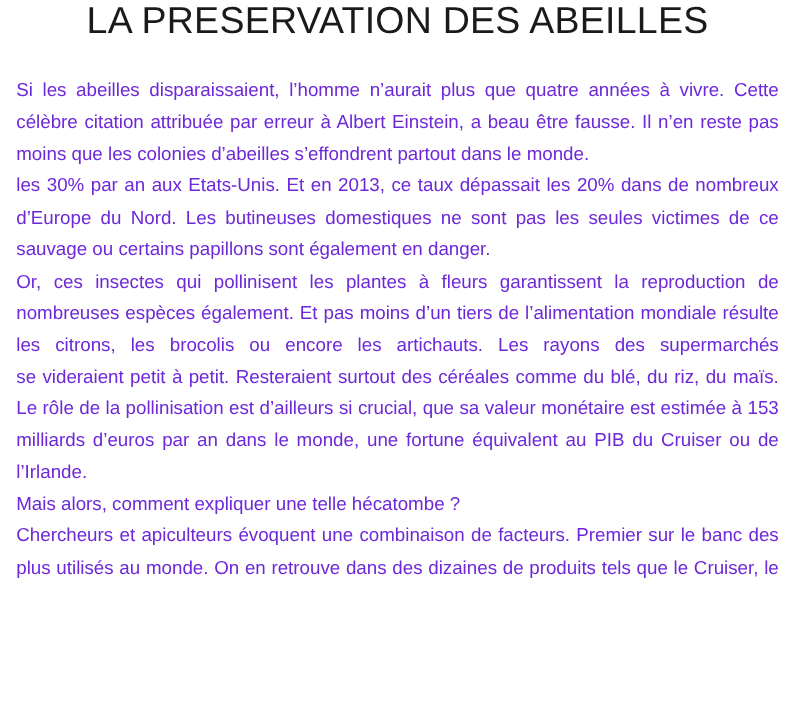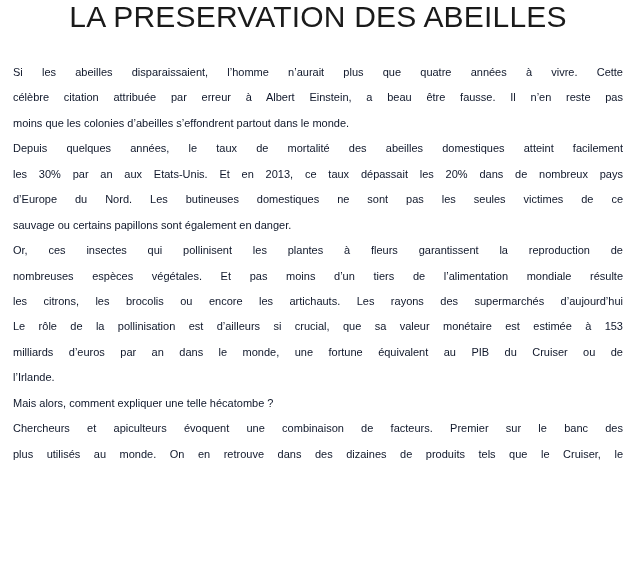--- a/index.html
+++ b/index.html
@@ -23,22 +23,22 @@
     line-height: 33px;
     font-weight: 400;
     letter-spacing: 0.2px;
     color: #1a1a1a;
   }
   .body-text {
     position: absolute;
     left: 13px;
     top: 60px;
     width: 610px;
-    color: #0f172a;
-    font-size: 11px;
+    color: #6d28d9;
+    font-size: 15px;
   }
   .line {
     height: 25.45px;
     line-height: 25.45px;
     overflow: hidden;
     text-align: justify;
     text-align-last: justify;
   }
   .line.end {
     text-align: left;
@@ -47,27 +47,27 @@
 </style>
 </head>
 <body>
 
 <div class="page">
   <div class="title">LA PRESERVATION DES ABEILLES</div>
   <div class="body-text">
     <div class="line">Si les abeilles disparaissaient, l’homme n’aurait plus que quatre années à vivre. Cette</div>
     <div class="line">célèbre citation attribuée par erreur à Albert Einstein, a beau être fausse. Il n’en reste pas</div>
     <div class="line end">moins que les colonies d’abeilles s’effondrent partout dans le monde.</div>
-    <div class="line">Depuis quelques années, le taux de mortalité des abeilles domestiques atteint facilement</div>
     <div class="line">les 30% par an aux Etats-Unis. Et en 2013, ce taux dépassait les 20% dans de nombreux pays</div>
     <div class="line">d’Europe du Nord. Les butineuses domestiques ne sont pas les seules victimes de ce</div>
     <div class="line end">sauvage ou certains papillons sont également en danger.</div>
     <div class="line">Or, ces insectes qui pollinisent les plantes à fleurs garantissent la reproduction de</div>
-    <div class="line">nombreuses espèces végétales. Et pas moins d’un tiers de l’alimentation mondiale résulte</div>
+    <div class="line">nombreuses espèces également. Et pas moins d’un tiers de l’alimentation mondiale résulte</div>
     <div class="line">les citrons, les brocolis ou encore les artichauts. Les rayons des supermarchés d’aujourd’hui</div>
+    <div class="line">se videraient petit à petit. Resteraient surtout des céréales comme du blé, du riz, du maïs.</div>
     <div class="line">Le rôle de la pollinisation est d’ailleurs si crucial, que sa valeur monétaire est estimée à 153</div>
     <div class="line">milliards d’euros par an dans le monde, une fortune équivalent au PIB du Cruiser ou de</div>
     <div class="line end">l’Irlande.</div>
     <div class="line end">Mais alors, comment expliquer une telle hécatombe ?</div>
     <div class="line">Chercheurs et apiculteurs évoquent une combinaison de facteurs. Premier sur le banc des</div>
     <div class="line">plus utilisés au monde. On en retrouve dans des dizaines de produits tels que le Cruiser, le</div>
   </div>
 </div>
 
 </body></html>

